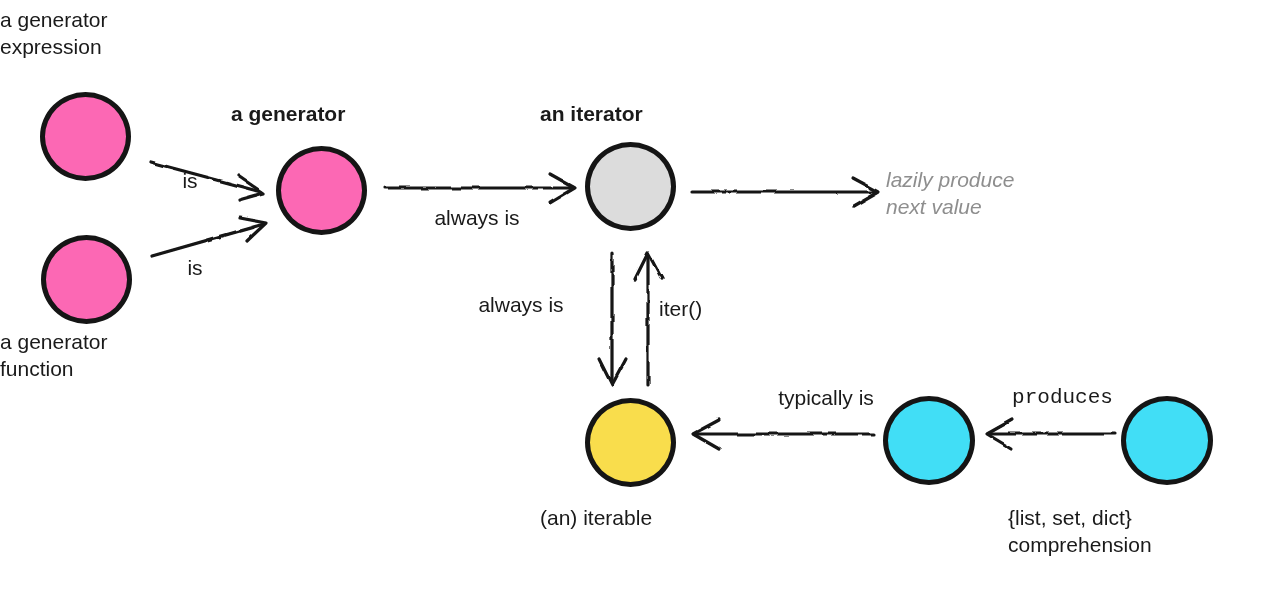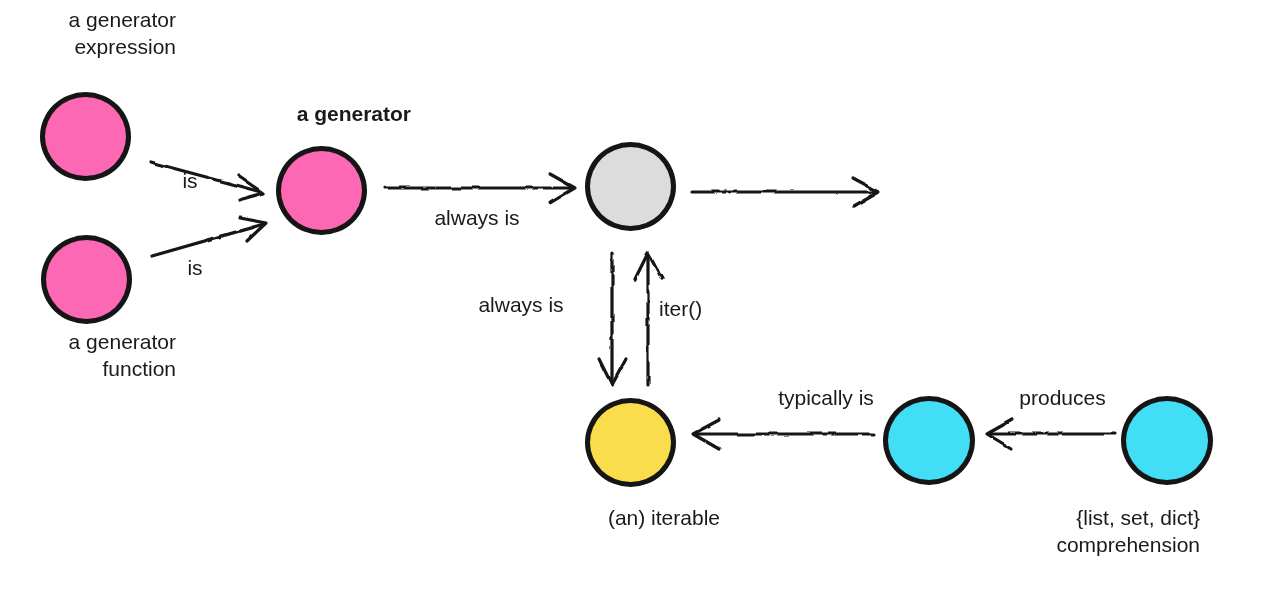--- a/index.html
+++ b/index.html
@@ -30,21 +30,21 @@
     position: absolute;
     border-radius: 50%;
     box-sizing: border-box;
     border: 5px solid #151515;
   }
   .label {
     position: absolute;
     color: #1a1a1a;
     font-size: 21px;
     line-height: 27px;
-    text-align: right;
+    text-align: left;
     white-space: pre-line;
   }
   .label.bold {
     font-weight: bold;
     font-size: 21px;
   }
   .label.muted {
     color: #8e8e8e;
     font-style: italic;
     text-align: left;
@@ -130,36 +130,39 @@
   <div class="node" style="left:1121px; top:396px; width:92px; height:89px; background:#41DEF6;"></div>
 
   <div class="label" style="left:0px; top:6px; width:176px;">a generator
 expression</div>
 
   <div class="label" style="left:0px; top:328px; width:176px;">a generator
 function</div>
 
   <div class="label bold" style="left:231px; top:100px; width:180px;">a generator</div>
 
+  <div class="label bold" style="left:540px; top:100px; width:180px;">an iterator</div>
 
   <div class="label" style="left:540px; top:504px; width:180px;">(an) iterable</div>
 
 
   <div class="label" style="left:1008px; top:504px; width:192px;">{list, set, dict}
 comprehension</div>
 
   <div class="edge-label" style="left:160px; top:168px; width:60px;">is</div>
 
   <div class="edge-label" style="left:165px; top:255px; width:60px;">is</div>
 
   <div class="edge-label" style="left:397px; top:205px; width:160px;">always is</div>
 
 
   <div class="edge-label" style="left:446px; top:292px; width:150px;">always is</div>
 
   <div class="edge-label" style="left:659px; top:296px; width:90px; text-align:left;">iter()</div>
 
   <div class="edge-label" style="left:741px; top:385px; width:170px;">typically is</div>
 
-  <div class="edge-label" style="left:1000px; top:385px; width:125px;">produces</div>
+  <div class="edge-label" style="left:1000px; top:385px; width:125px;font-family:Liberation Mono, monospace;">produces</div>
 
+  <div class="label muted" style="left:886px; top:166px; width:240px;">lazily produce
+next value</div>
 
 </div>
 
 </body></html>

